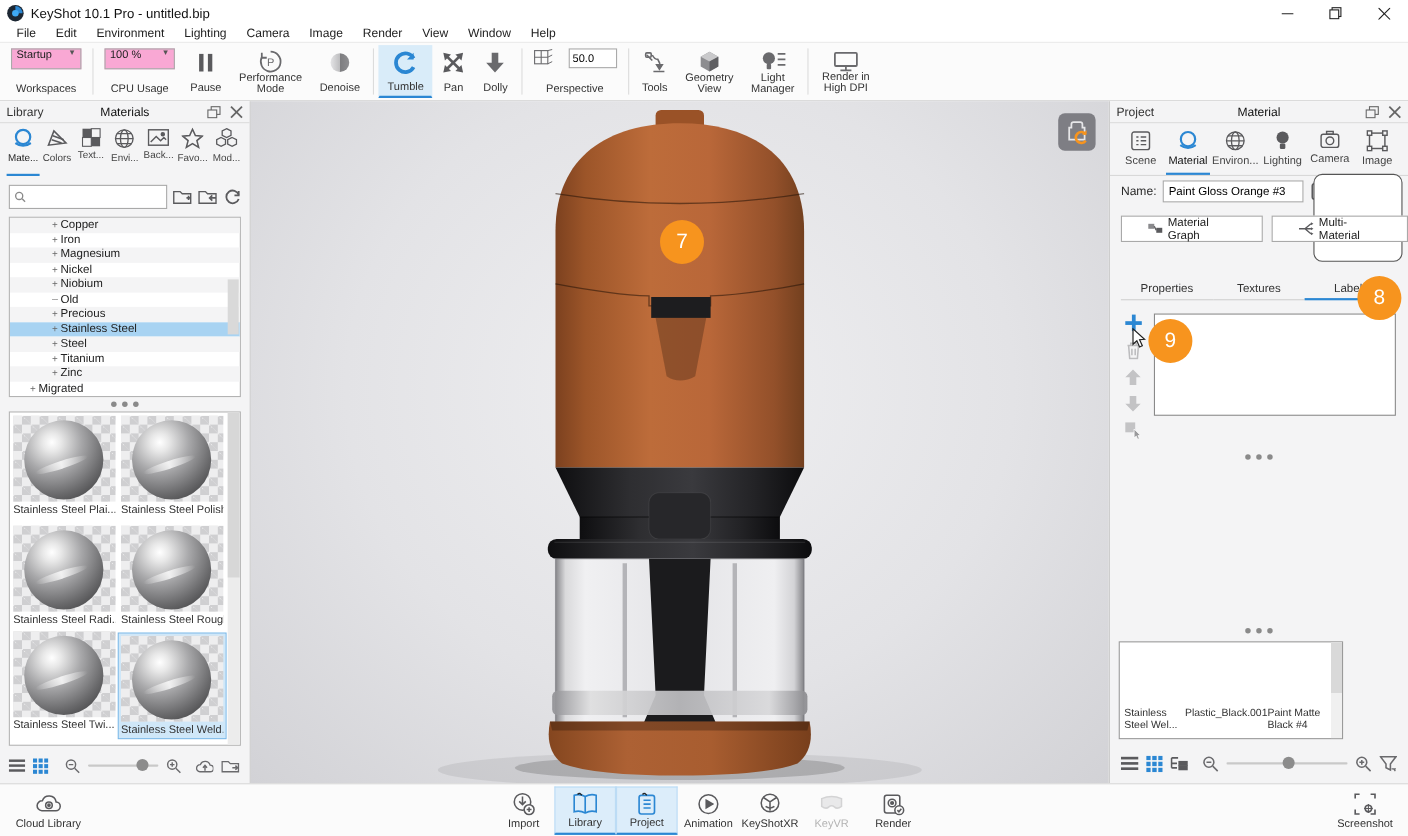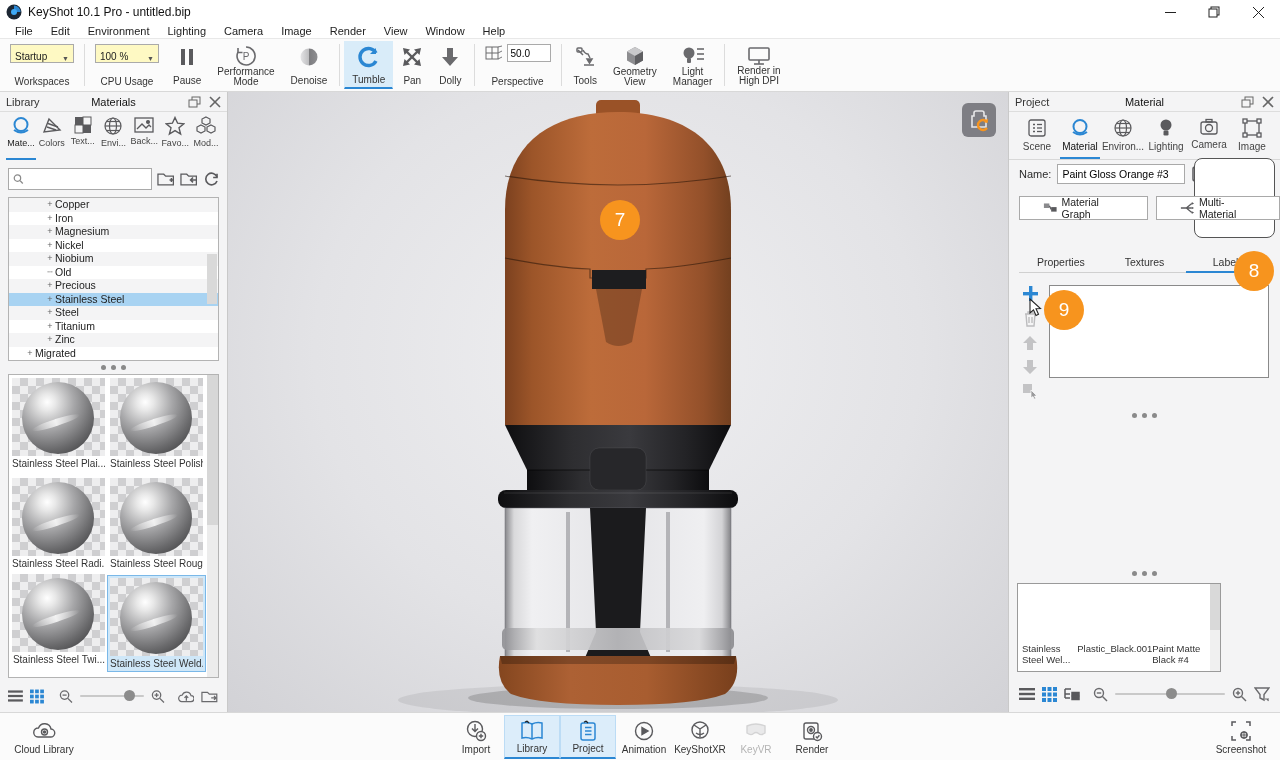--- a/index.html
+++ b/index.html
@@ -18,23 +18,23 @@
   .menu-item { font-size:11px; padding:0 9px; color:#222; }
 
   
   .ribbon { height:53px; background:#fbfbfb; border-bottom:1px solid #d8d8d8; display:flex; align-items:stretch; padding:2px 4px; flex:0 0 auto; }
   .rsep { width:1px; background:#dcdcdc; margin:3px 4px; }
   .rtool { display:flex; flex-direction:column; align-items:center; justify-content:space-between; padding:3px 7px 2px; border:1px solid transparent; }
   .rtool .ricon { height:24px; display:flex; align-items:center; justify-content:center; }
   .rtool .rlabel { font-size:10px; line-height:10px; color:#333; text-align:center; white-space:pre-line; }
   .rtool.selected { background:#d9ecf9; border-bottom:2px solid #2b87d3; }
   .rsel-group { display:flex; flex-direction:column; justify-content:space-between; padding:3px 6px 2px; align-items:center; }
-  .rselect { width:64px; height:19px; border:1px solid #aaa; background:#fef9c3; font-size:10px; display:flex; align-items:flex-end; padding:0 4px; justify-content:space-between; color:#222; }
+  .rselect { width:64px; height:19px; border:1px solid #aaa; background:#f9a8d4; font-size:10px; display:flex; align-items:flex-start; padding:0 4px; justify-content:space-between; color:#222; }
   .caret { font-size:7px; color:#555; }
-  .rnum-wrap { display:flex; align-items:center; gap:4px; }
+  .rnum-wrap { display:flex; gap:14px; }
   .rnum { width:44px; height:18px; border:1px solid #aaa; font-size:10px; padding:0 3px; font-family:"Liberation Sans",sans-serif; }
 
   
   .main { flex:1 1 auto; display:flex; min-height:0; }
 
   
   .left-panel { width:228px; background:#f4f4f5; border-right:1px solid #c9c9c9; position:relative; flex:0 0 auto; }
   .panel-header { height:20px; display:flex; align-items:center; padding:0 6px; font-size:11px; border-bottom:1px solid #ddd; }
   .panel-header .ph-left { color:#333; }
   .panel-header .ph-title { position:absolute; left:0; right:0; text-align:center; font-size:11px; color:#111; pointer-events:none; }
@@ -62,21 +62,21 @@
   .grid-scroll-thumb { position:absolute; right:0; top:0; width:11px; height:150px; background:#d7d7d7; }
   .thumb-cell { position:absolute; width:97px; padding:2px 2px 0; }
   .thumb-cell .timg { height:78px; position:relative; overflow:hidden;
       background-image:
         linear-gradient(45deg,#cfcfd1 25%,transparent 25%,transparent 75%,#cfcfd1 75%),
         linear-gradient(45deg,#cfcfd1 25%,#eeeeef 25%,#eeeeef 75%,#cfcfd1 75%);
       background-size:16px 16px; background-position:0 0,8px 8px; }
   .sphere { position:absolute; left:10px; top:4px; width:72px; height:72px; border-radius:50%;
       background:radial-gradient(circle at 35% 28%, #ffffff 0%, #e8e8e8 12%, #a8a8aa 38%, #6a6a6c 68%, #3c3c3e 92%); }
   .sphere:after { content:""; position:absolute; left:12%; top:52%; width:70%; height:10%; border-radius:50%；; border-radius:50%; background:linear-gradient(90deg,transparent,rgba(255,255,255,.8),transparent); transform:rotate(-18deg); }
-  .thumb-cell .tname { font-size:10px; color:#333; text-align:right; height:15px; line-height:15px; white-space:nowrap; overflow:hidden; }
+  .thumb-cell .tname { font-size:10px; color:#333; text-align:left; height:15px; line-height:15px; white-space:nowrap; overflow:hidden; }
   .thumb-cell.selected { background:#cfe7f8; outline:1px solid #7ab8e8; }
   .lp-controls { position:absolute; left:8px; right:8px; bottom:6px; height:20px; display:flex; align-items:center; gap:7px; }
   .slider { position:relative; height:2px; background:#c9c9c9; border-radius:1px; }
   .slider .sthumb { position:absolute; top:-5px; width:11px; height:11px; border-radius:50%; background:#8c8c8c; }
 
   
   .viewport { flex:1 1 auto; position:relative; overflow:hidden;
       background:radial-gradient(ellipse at 50% 42%, #efeff1 0%, #e3e3e6 55%, #d2d2d6 100%); }
   .badge { position:absolute; width:40px; height:40px; border-radius:50%; background:#f7941e; color:#fff; font-size:19px; display:flex; align-items:center; justify-content:center; z-index:5; }
   .sync-cam { position:absolute; right:12px; top:11px; width:34px; height:34px; border-radius:6px; background:rgba(100,100,106,.78); display:flex; align-items:center; justify-content:center; }

